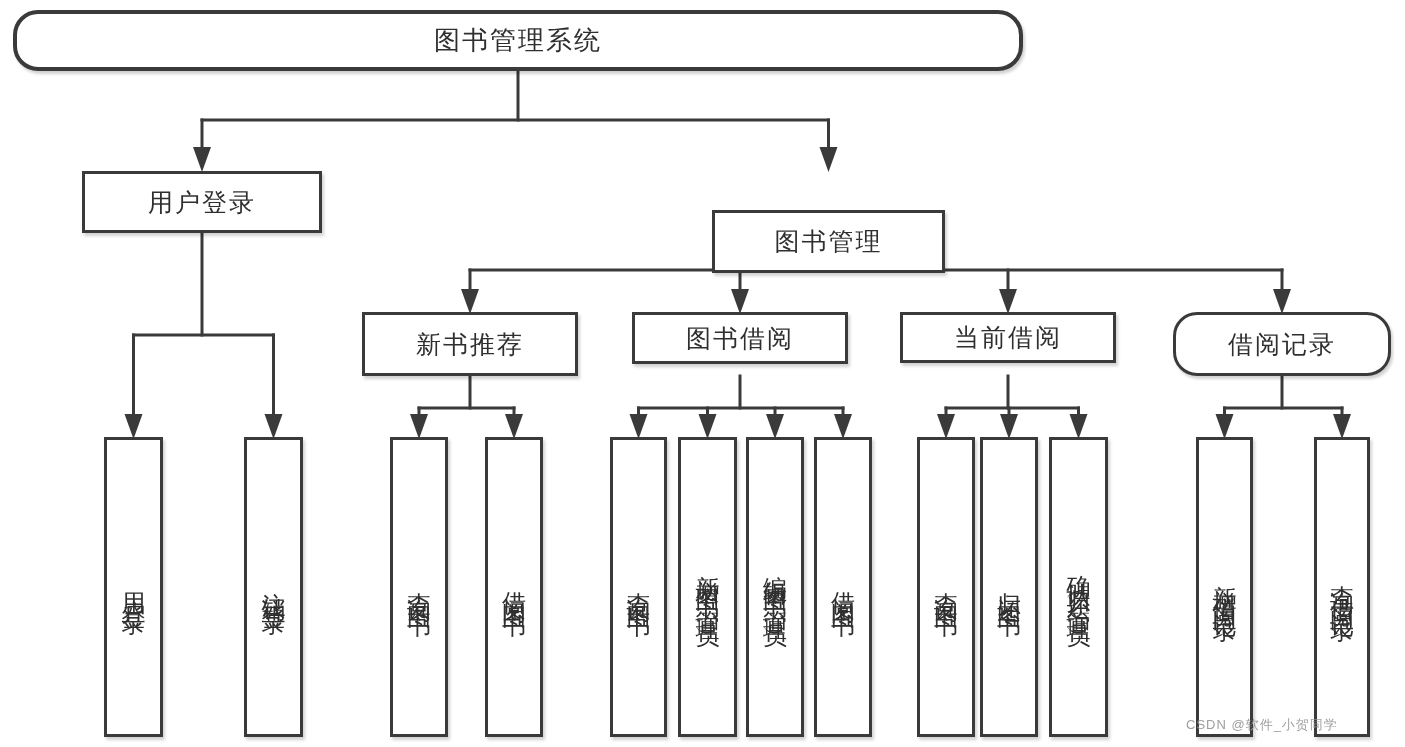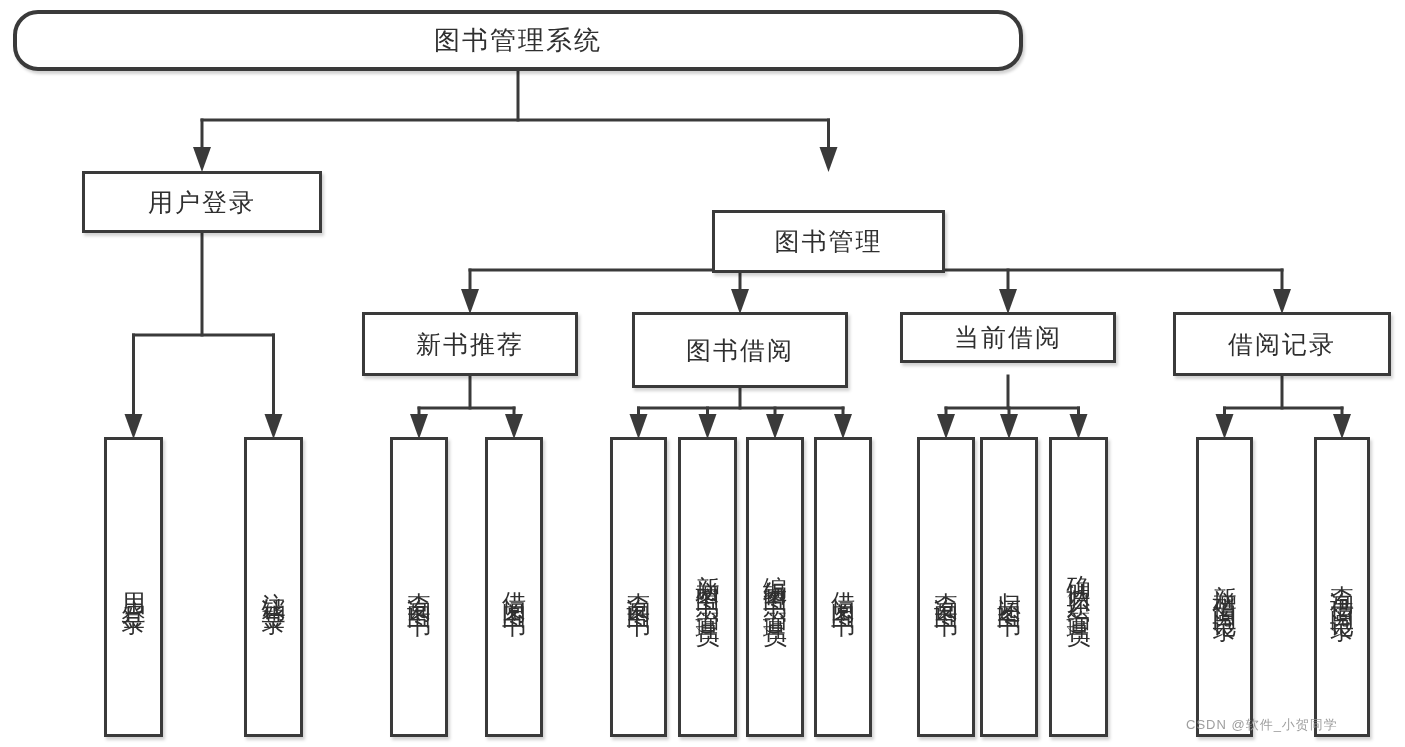--- a/index.html
+++ b/index.html
@@ -43,23 +43,23 @@
     font-size:13px;
     color:rgba(150,150,150,0.92);
     letter-spacing:1px;
     white-space:nowrap;
   }
   
   #root-box{left:13px;top:10px;width:1010px;height:61px;border-radius:25px;}
   #b0 {left:82px; top:171px;width:240px;height:62px;}
   #b1 {left:712px;top:170px;width:233px;height:63px;margin-top:40px;}
   #b1c0{left:362px; top:312px;width:216px;height:64px;text-align:center;}
-  #b1c1{left:632px; top:312px;width:216px;height:76px;}
+  #b1c1{left:632px; top:312px;width:216px;height:52px;}
   #b1c2{left:900px; top:312px;width:216px;height:51px;}
-  #b1c3{left:1173px;top:312px;width:218px;height:64px;}
+  #b1c3{left:1173px;top:312px;width:218px;height:64px;border-radius:24px;}
   #b0c0 {left:104px; width:59px;}
   #b0c1 {left:244px; width:59px;}
   #b1c0a{left:390px; width:58px;}
   #b1c0b{left:485px; width:58px;}
   #b1c1a{left:610px; width:57px;}
   #b1c1b{left:678px; width:59px;}
   #b1c1c{left:746px; width:58px;}
   #b1c1d{left:814px; width:58px;}
   #b1c2a{left:917px; width:58px;}
   #b1c2b{left:980px; width:58px;}

